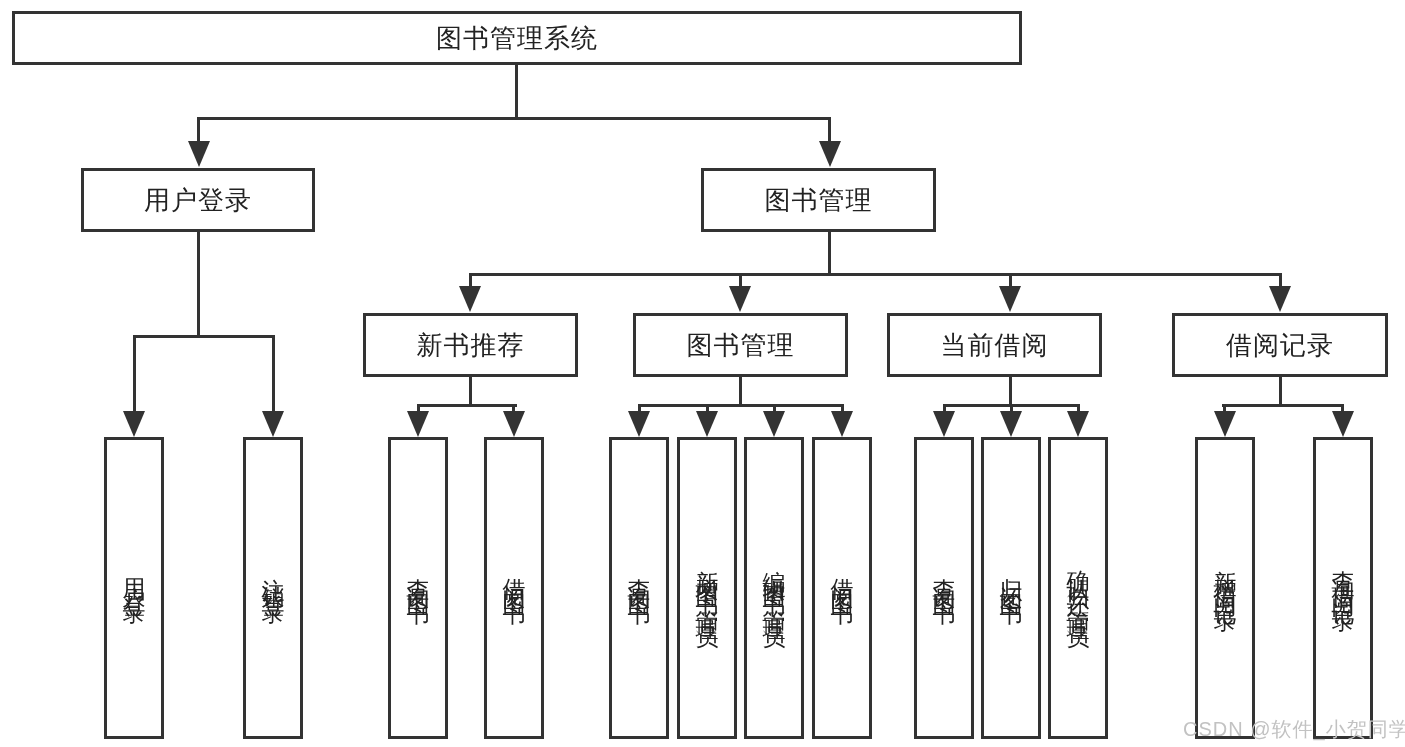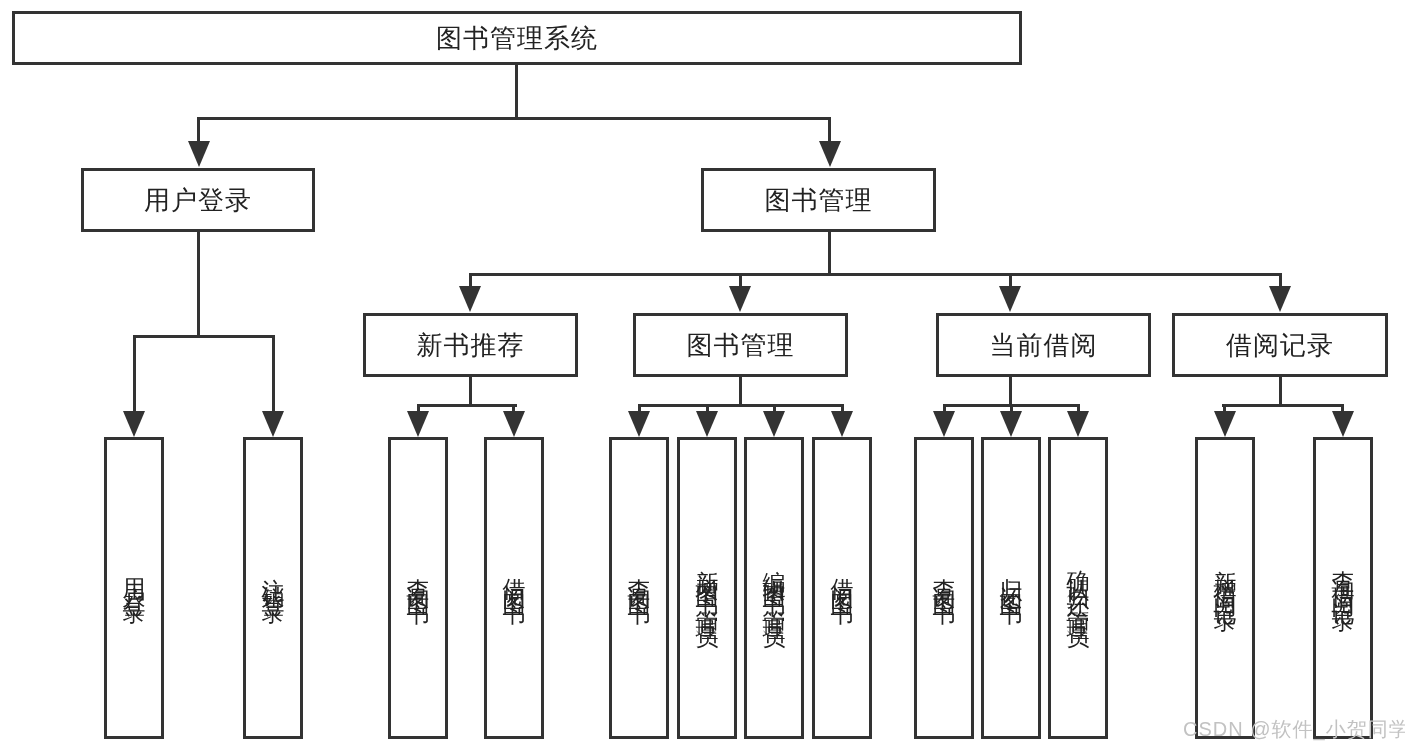--- a/index.html
+++ b/index.html
@@ -99,21 +99,21 @@
   <div class="arrow" style="left:999px; top:286px;"></div>
   <div class="line" style="left:1279px; top:273px; width:3px; height:16px;"></div>
   <div class="arrow" style="left:1269px; top:286px;"></div>
 
   <div class="box" style="left:363px; top:313px; width:215px; height:64px;">
     <span class="hlabel">新书推荐</span>
   </div>
   <div class="box" style="left:633px; top:313px; width:215px; height:64px;">
     <span class="hlabel">图书管理</span>
   </div>
-  <div class="box" style="left:936px; top:313px; width:215px; height:64px;">
+  <div class="box" style="left:887px; top:313px; width:215px; height:64px;">
     <span class="hlabel">当前借阅</span>
   </div>
   <div class="box" style="left:1172px; top:313px; width:216px; height:64px;">
     <span class="hlabel">借阅记录</span>
   </div>
 
   <div class="line" style="left:469px; top:375px; width:3px; height:32px;"></div>
   <div class="line" style="left:417px; top:404px; width:100px; height:3px;"></div>
   <div class="line" style="left:417px; top:404px; width:3px; height:9px;"></div>
   <div class="arrow" style="left:407px; top:411px;"></div>

